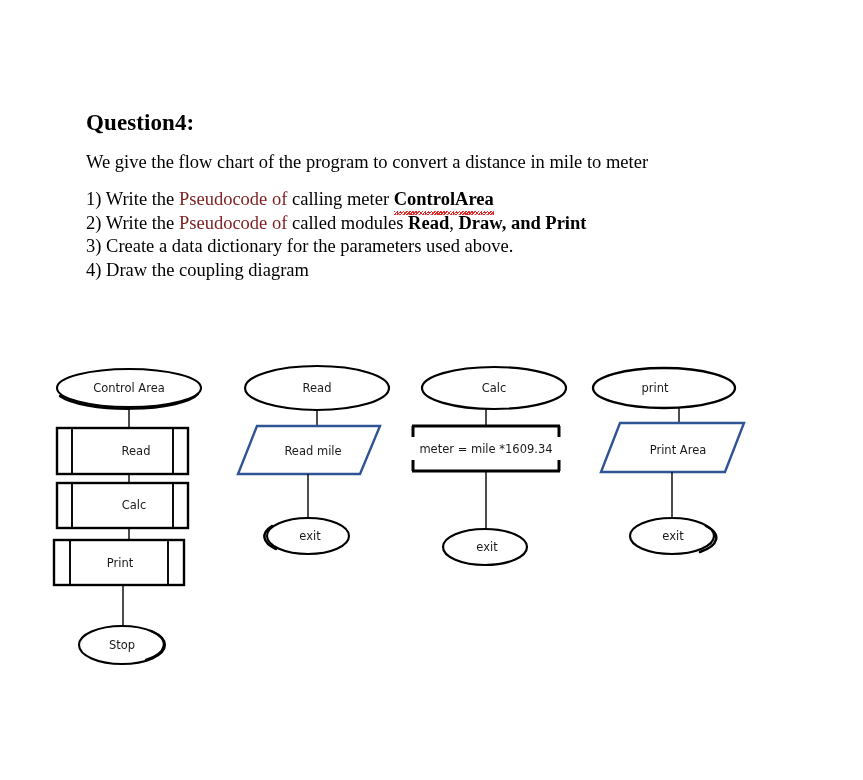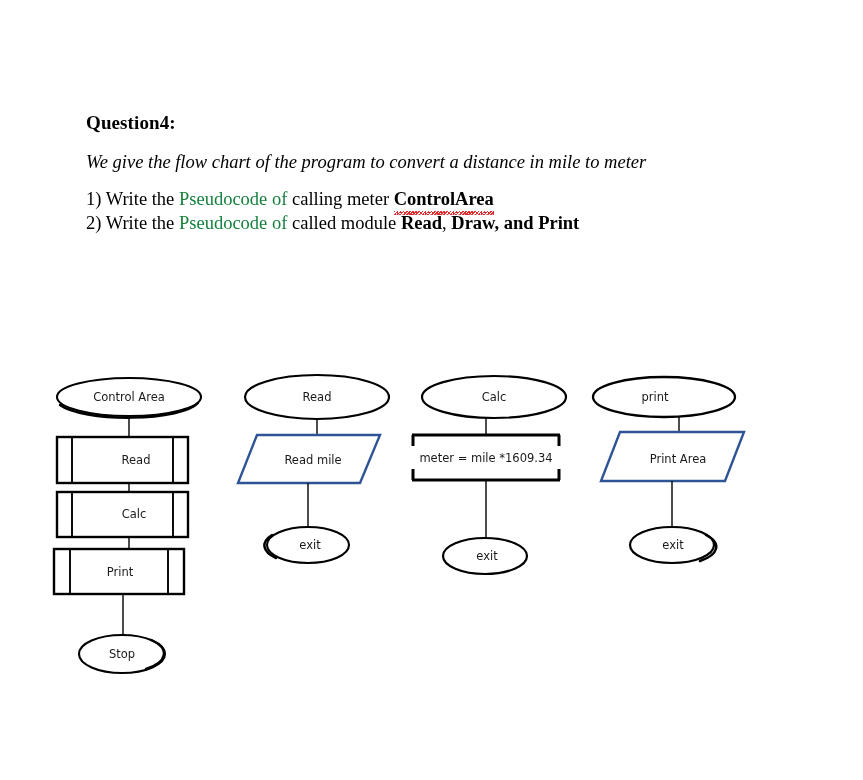--- a/index.html
+++ b/index.html
@@ -19,46 +19,45 @@
   
   .textblock {
     position: absolute;
     left: 86px;
     top: 110px;
     width: 650px;
   }
   .q-title {
     font-family: "Liberation Serif", "DejaVu Serif", serif;
     font-weight: bold;
-    font-size: 19px;
+    font-size: 23px;
     line-height: 26px;
     margin: 0 0 13px 0;
     letter-spacing: 0.1px;
   }
   .para {
     font-size: 18.5px;
     line-height: 26px;
     margin: 0 0 13px 0;
-    font-style: italic;
   }
   .para2 {
     font-size: 18.5px;
     line-height: 26px;
     margin: 0 0 14px 0;
   }
   .list {
     margin: 0;
     padding: 0;
   }
   .list-line {
     font-size: 18.5px;
     line-height: 23.5px;
     white-space: nowrap;
   }
-  .blue-text { color: #15803d; }
+  .blue-text { color: #7f1d1d; }
   .bold { font-weight: bold; }
   .spell {
     font-weight: bold;
     position: relative;
     display: inline-block;
   }
   .spell::after {
     content: "";
     position: absolute;
     left: 0;
@@ -80,21 +79,21 @@
     height: 3.5px;
     background:
       radial-gradient(circle at 1.5px 3.2px, #d42a2a 1.1px, rgba(255,255,255,0) 1.3px) 0 0/4px 4px repeat-x,
       radial-gradient(circle at 3.5px 0.4px, #d42a2a 1.1px, rgba(255,255,255,0) 1.3px) 0 0/4px 4px repeat-x;
   }
 
   
   .diagram {
     position: absolute;
     left: 0;
-    top: 359px;
+    top: 350px;
     width: 863px;
     height: 330px;
   }
   .diagram svg {
     display: block;
   }
   .nodetext {
     font-family: "DejaVu Sans", "Liberation Sans", sans-serif;
     font-size: 11.5px;
     fill: #1a1a1a;
@@ -117,25 +116,33 @@
       <span>Write the</span>
       <span class="blue-text">Pseudocode of</span>
       <span>calling meter</span>
       <span class="spell">ControlArea</span>
     </div>
 
     <div class="list-line">
       <span>2)</span>
       <span>Write the</span>
       <span class="blue-text">Pseudocode of</span>
-      <span>called module</span> <span class="bold">Read</span><span>,</span>
+      <span>called modules</span> <span class="bold">Read</span><span>,</span>
       <span class="bold">Draw, and Print</span>
     </div>
 
-
+    <div class="list-line">
+      <span>3)</span>
+      <span>Create a data dictionary for the parameters used above.</span>
+    </div>
+
+    <div class="list-line">
+      <span>4)</span>
+      <span>Draw the coupling diagram</span>
+    </div>
 
   </div>
 </div>
 
 <div class="diagram">
 <svg width="863" height="330" viewBox="0 0 863 330" xmlns="http://www.w3.org/2000/svg">
 
   <g>
 
     <g>

